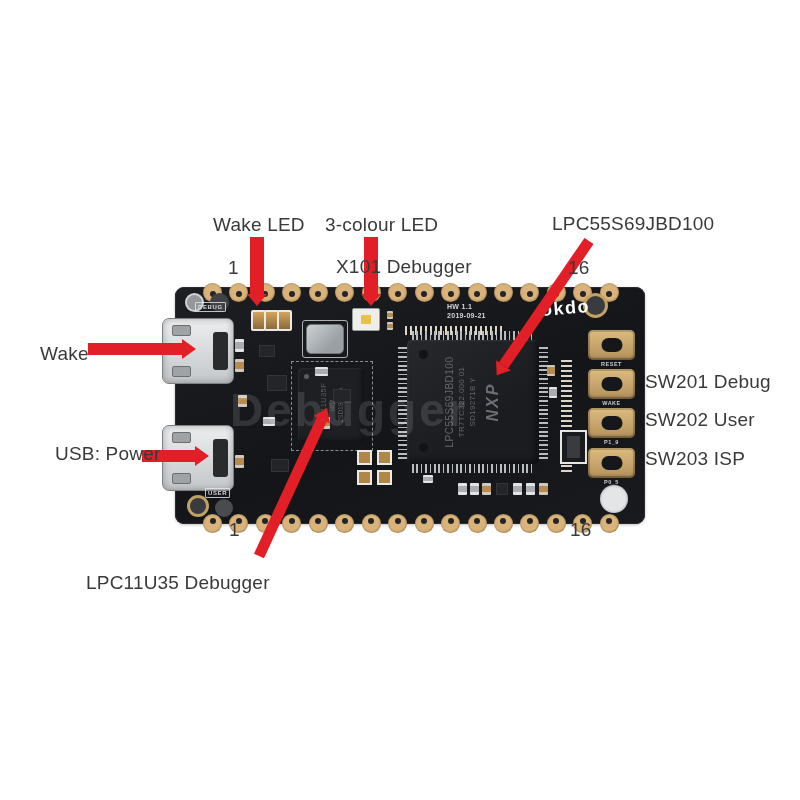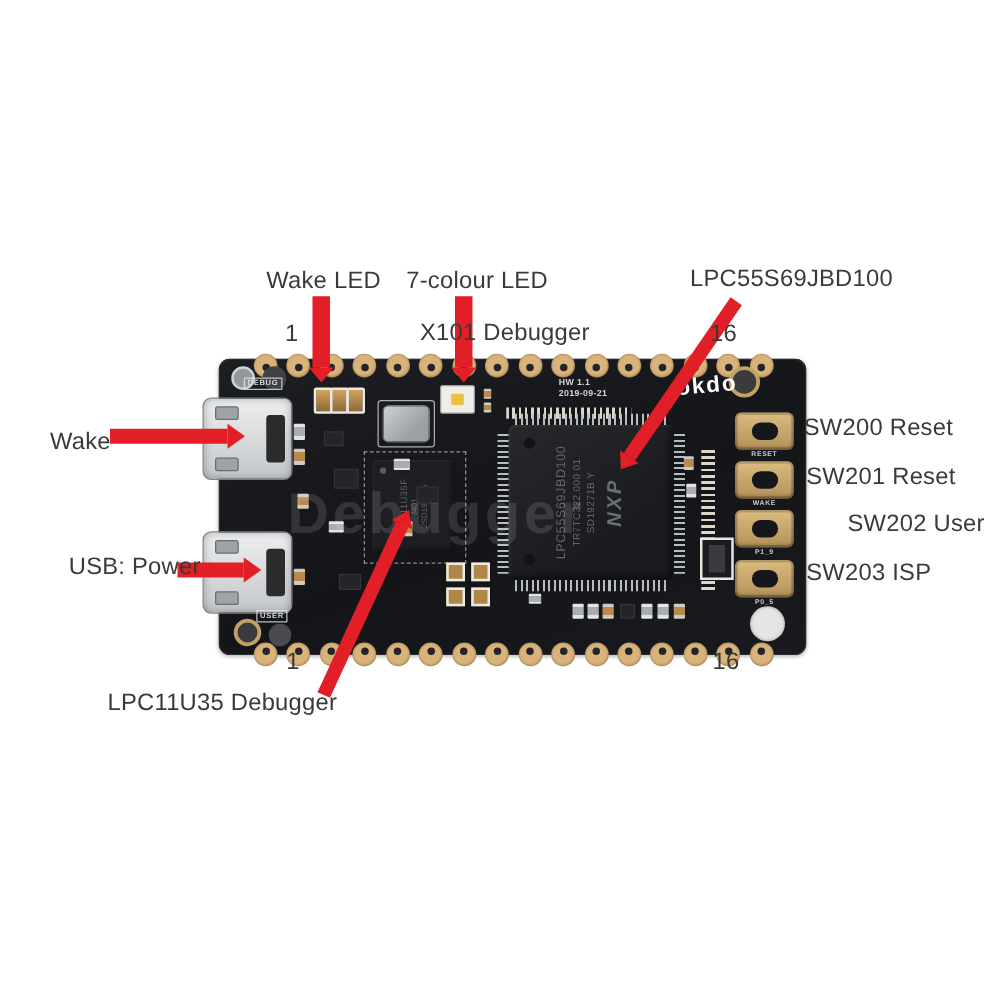--- a/index.html
+++ b/index.html
@@ -274,39 +274,38 @@
     <div class="pcomp p-sil" style="left:351px;top:196px;width:9px;height:12px"></div>
     <div class="pcomp p-tan" style="left:364px;top:196px;width:9px;height:12px"></div>
     <div class="pcomp p-tan" style="left:372px;top:78px;width:8px;height:11px"></div>
     <div class="pcomp p-sil" style="left:374px;top:100px;width:8px;height:11px"></div>
     <div class="pcomp p-sil" style="left:248px;top:188px;width:10px;height:8px"></div>
 
     <div class="wm">Debugger</div>
   </div>
 
   <div class="lbl" style="left:213px;top:214px">Wake LED</div>
-  <div class="lbl" style="left:325px;top:214px">7-colour LED</div>
+  <div class="lbl" style="left:325px;top:214px">3-colour LED</div>
   <div class="lbl" style="left:552px;top:213px">LPC55S69JBD100</div>
 
   <div class="lbl" style="left:228px;top:257px">1</div>
   <div class="lbl" style="left:336px;top:256px">X101 Debugger</div>
   <div class="lbl" style="left:568px;top:257px">16</div>
 
   <div class="lbl" style="left:40px;top:343px">Wake</div>
   <div class="lbl" style="left:55px;top:443px">USB: Power</div>
 
-  <div class="lbl" style="left:643px;top:332px">SW200 Reset</div>
-  <div class="lbl" style="left:645px;top:371px">SW201 Reset</div>
-  <div class="lbl" style="left:678px;top:409px">SW202 User</div>
+  <div class="lbl" style="left:645px;top:371px">SW201 Debug</div>
+  <div class="lbl" style="left:645px;top:409px">SW202 User</div>
   <div class="lbl" style="left:645px;top:448px">SW203 ISP</div>
 
   <div class="lbl" style="left:229px;top:519px">1</div>
   <div class="lbl" style="left:570px;top:519px">16</div>
 
-  <div class="lbl" style="left:86px;top:552px">LPC11U35 Debugger</div>
+  <div class="lbl" style="left:86px;top:572px">LPC11U35 Debugger</div>
 
   <div class="arr" style="left:257px;top:227px;width:69px;transform:rotate(90deg)">
     <div class="sh" style="width:57px;height:14px"></div>
     <div class="hd" style="left:57px;border-left-width:12px;border-top-width:10px;border-bottom-width:10px"></div>
   </div>
 
   <div class="arr" style="left:371px;top:227px;width:69px;transform:rotate(90deg)">
     <div class="sh" style="width:57px;height:14px"></div>
     <div class="hd" style="left:57px;border-left-width:12px;border-top-width:10px;border-bottom-width:10px"></div>
   </div>

